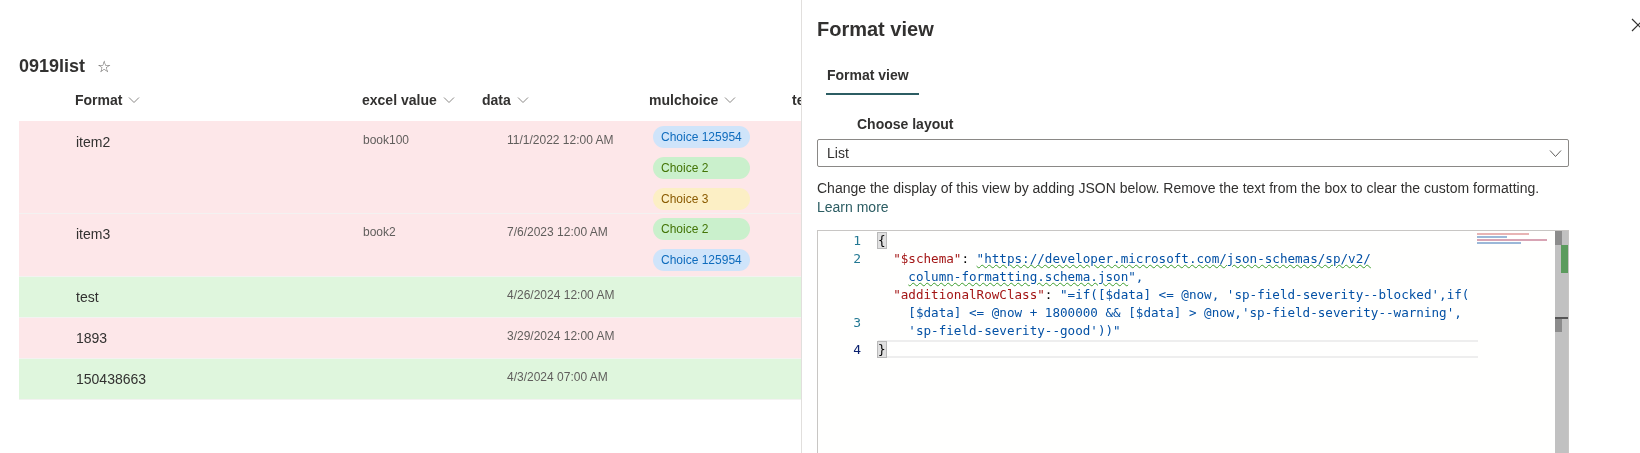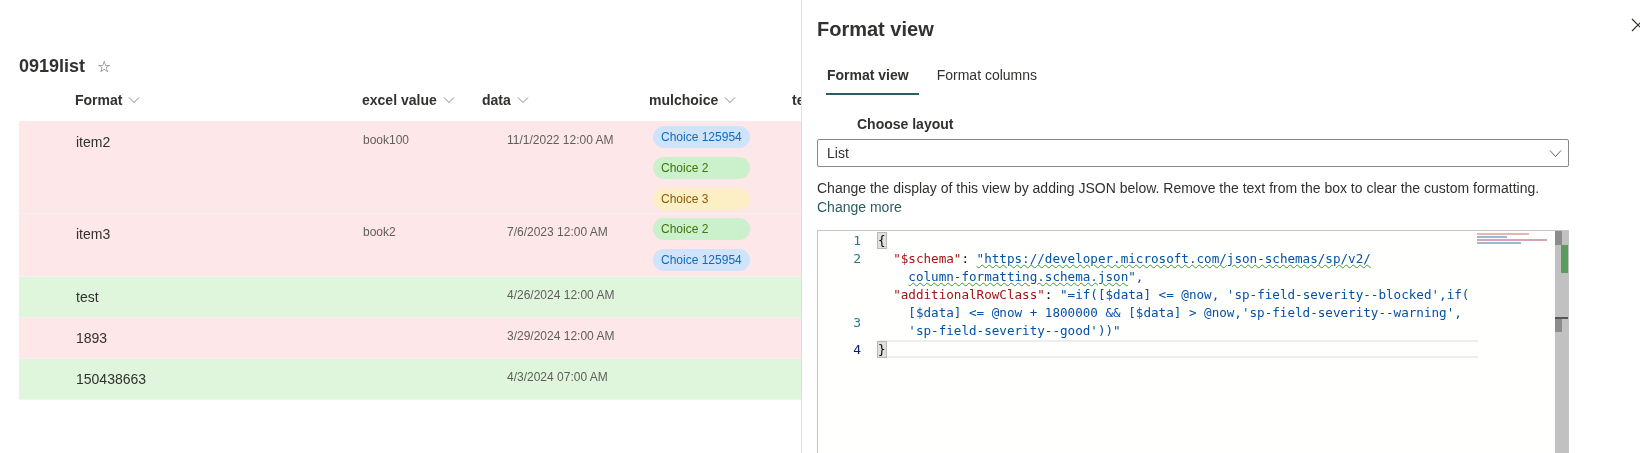--- a/index.html
+++ b/index.html
@@ -147,34 +147,33 @@
 </div>
 
 <div class="panel">
   <div class="panel-title">Format view</div>
   <svg class="close-icon" viewBox="0 0 14 14">
       <path d="M1 1 L13 13 M13 1 L1 13" stroke="#323130" stroke-width="1.2"></path>
     </svg>
 
   <div class="tabs">
     <div class="tab active">Format view</div>
-    <div class="tab">Format columns</div>
   </div>
 
   <div class="layout-label">Choose layout</div>
   <div class="dropdown">
     <span>List</span>
     <svg class="chev-down-icon" viewBox="0 0 13 9">
         <path d="M1 1.5 L6.5 7.5 L12 1.5" fill="none" stroke="#605e5c" stroke-width="1"></path>
       </svg>
   </div>
 
   <div class="desc">
     <span>Change the display of this view by adding JSON below. Remove the text from the box to clear the custom formatting.</span>
-    <a>Change more</a>
+    <a>Learn more</a>
   </div>
 
   <div class="editor">
     <div class="gutter">
       <span class="ln" style="top:2px">1</span>
       <span class="ln" style="top:20px">2</span>
       <span class="ln" style="top:84px">3</span>
       <span class="ln cur" style="top:111px">4</span>
     </div>
 

